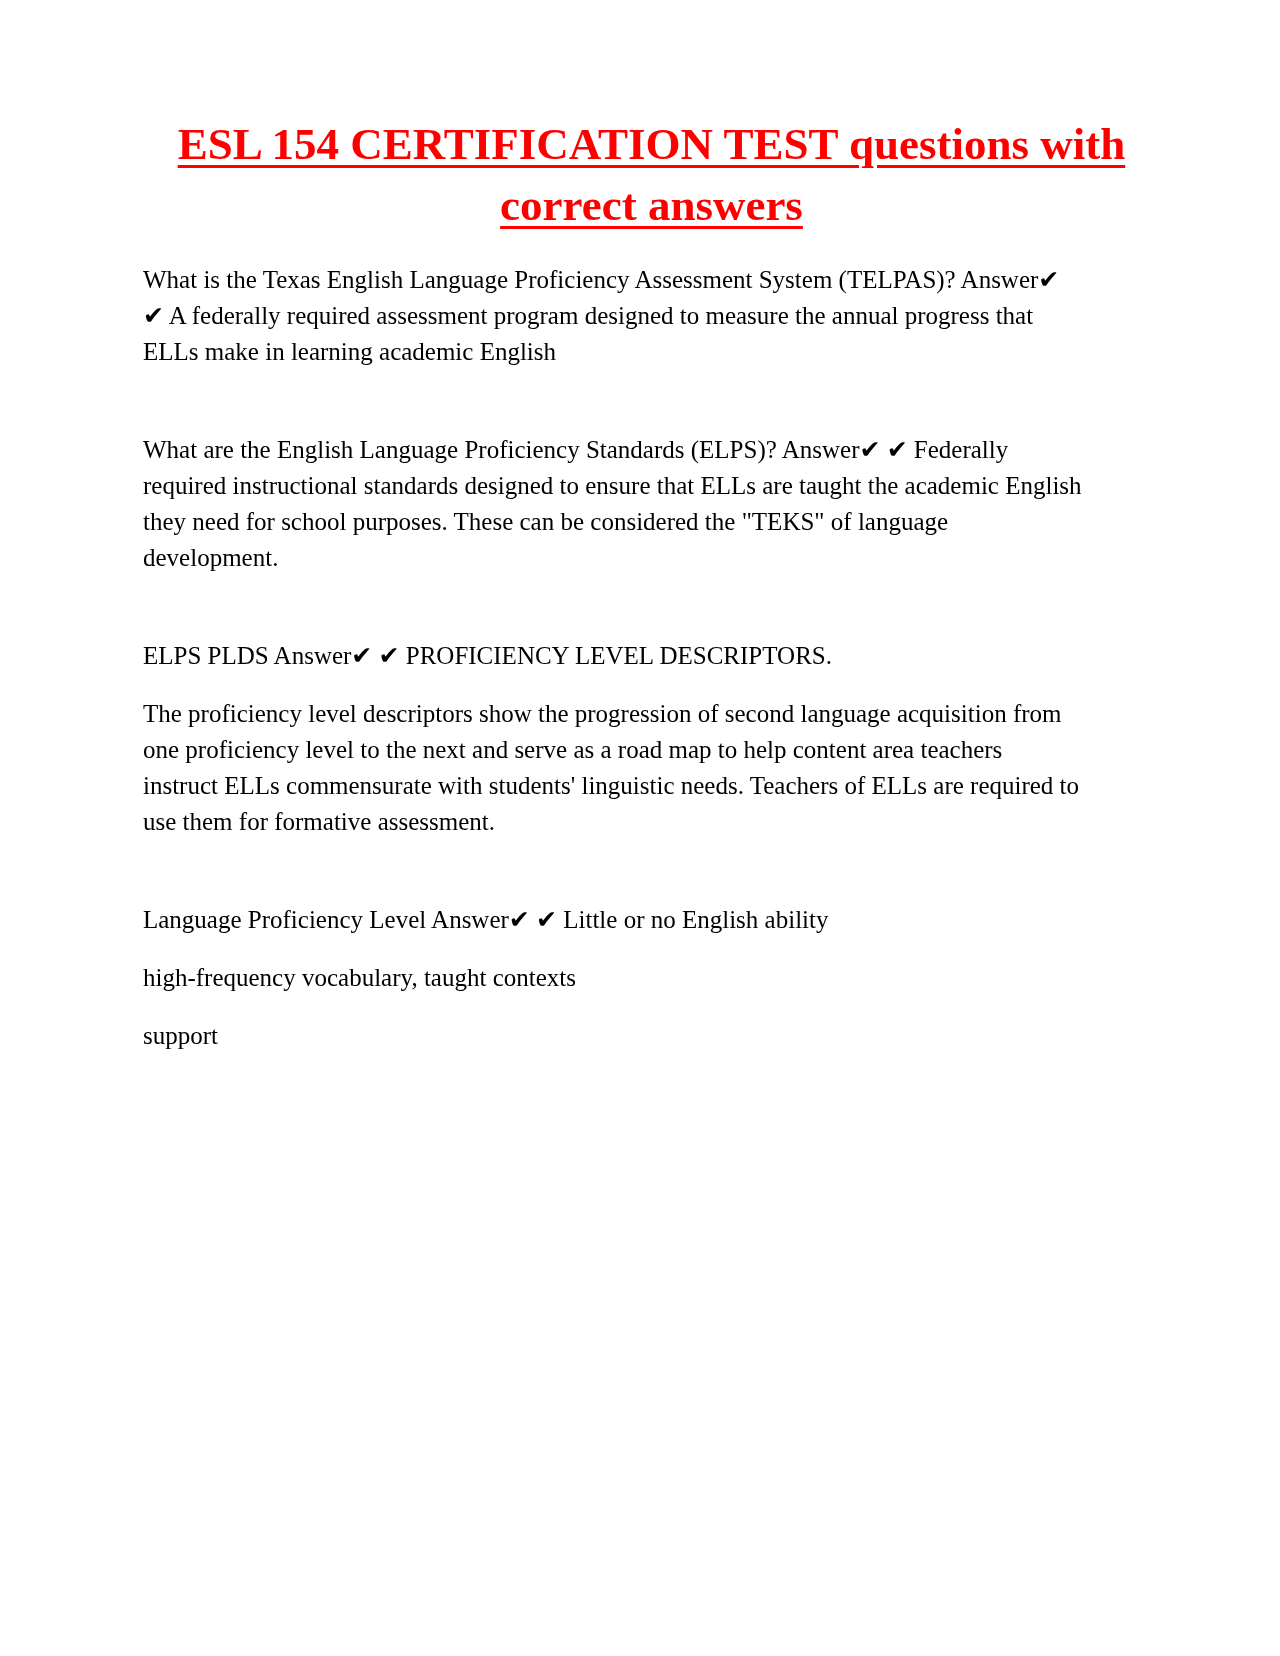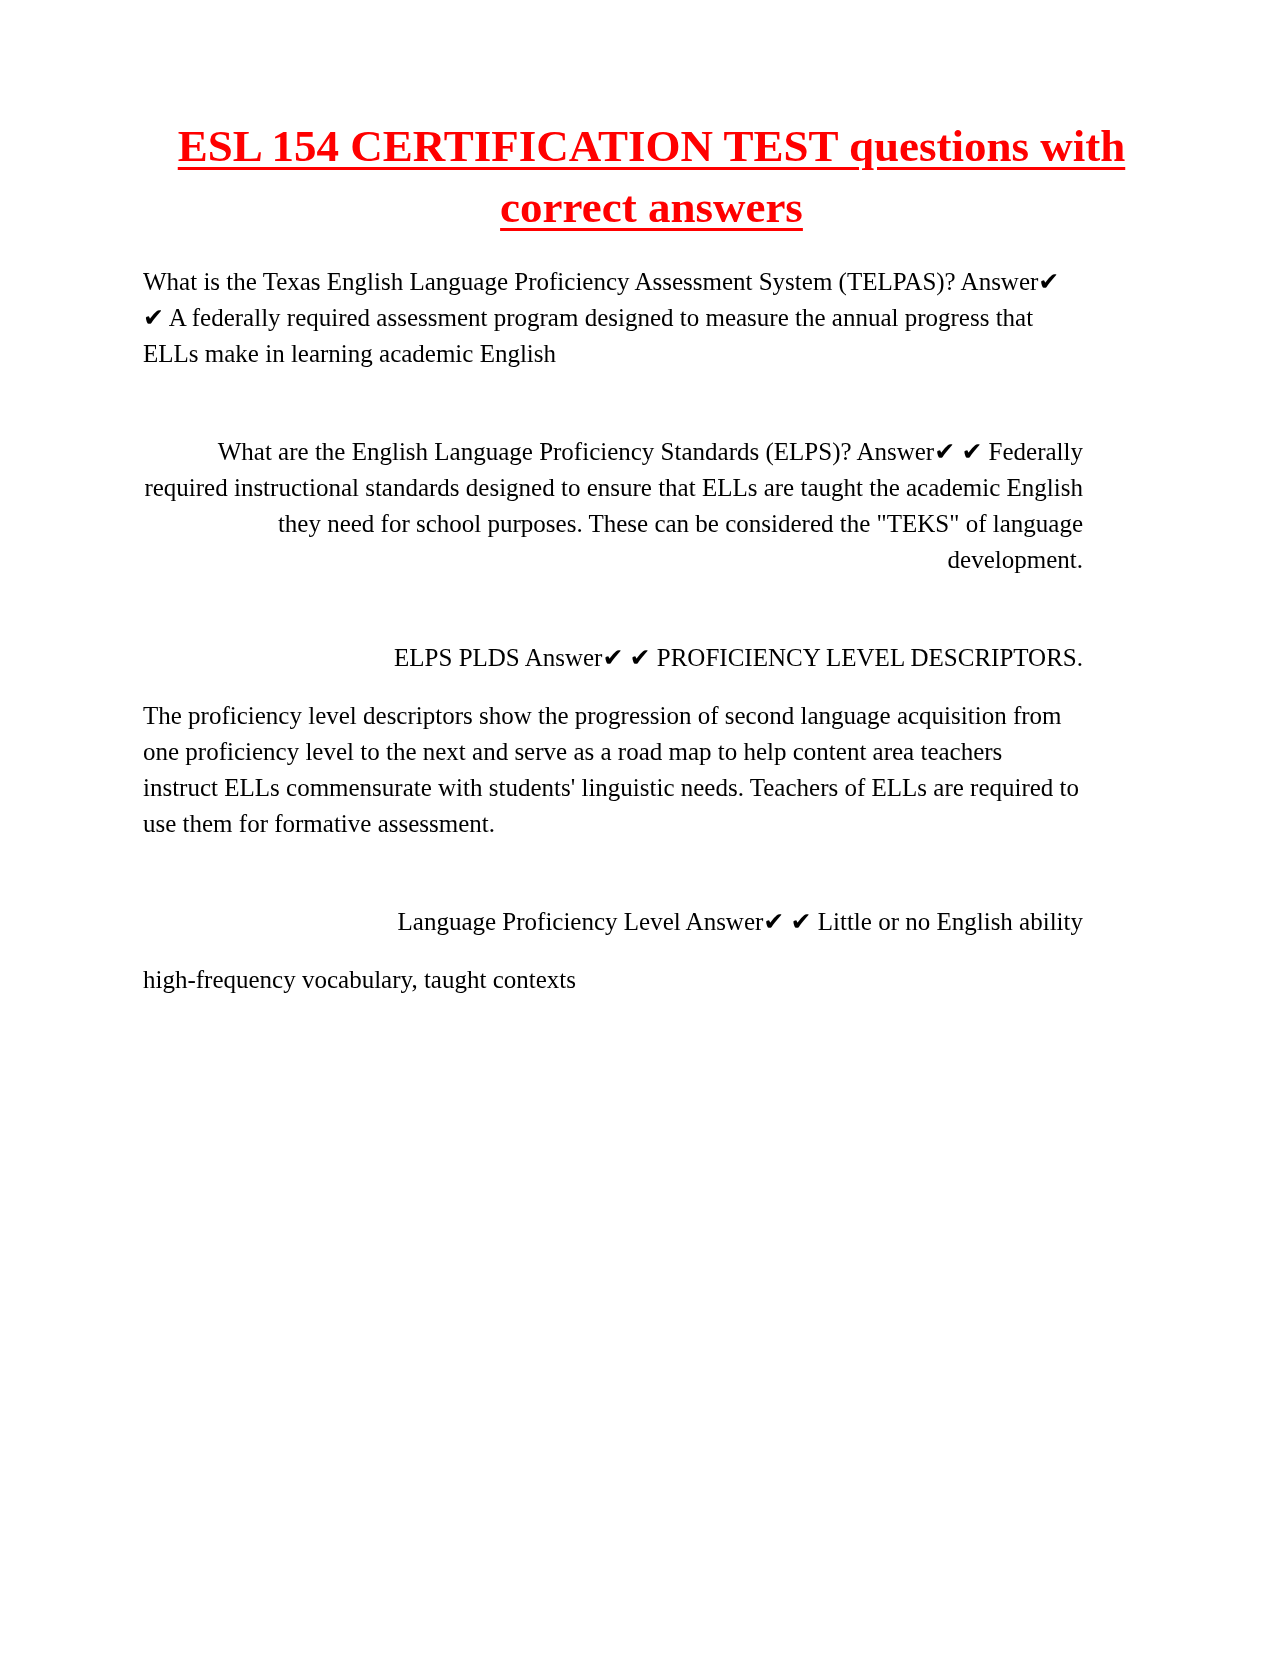--- a/index.html
+++ b/index.html
@@ -7,22 +7,21 @@
   .page {
     position: relative;
     width: 1280px;
     min-height: 1656px;
     margin: 0 auto;
     background: #ffffff;
     font-family: "Liberation Serif", serif;
     color: #000000;
   }
   .content {
-    padding: 84px 120px 60px 143px;
-    margin-top: 32px;
+    padding: 114px 120px 60px 143px;
   }
   h1.doc-title {
     margin: 0 auto 26px auto;
     max-width: 1000px;
     text-align: center;
     color: #ff0000;
     font-size: 45px;
     line-height: 1.35;
     font-weight: bold;
     text-decoration: underline;
@@ -30,21 +29,20 @@
     text-underline-offset: 6px;
   }
   p.para {
     margin: 0 0 22px 0;
     font-size: 25px;
     line-height: 36px;
     max-width: 940px;
   }
   p.para.gap {
     margin-top: 62px;
-    text-align: right;
   }
 </style>
 </head>
 <body>
 
 <div class="page">
   <div class="content">
 
     <h1 class="doc-title">ESL 154 CERTIFICATION TEST questions with correct answers</h1>
 
@@ -55,15 +53,16 @@
     <p class="para gap">ELPS PLDS Answer✔ ✔ PROFICIENCY LEVEL DESCRIPTORS.</p>
 
     <p class="para">The proficiency level descriptors show the progression of second language acquisition from one proficiency level to the next and serve as a road map to help content area teachers instruct ELLs commensurate with students' linguistic needs. Teachers of ELLs are required to use them for formative assessment.</p>
 
     <p class="para gap">Language Proficiency Level Answer✔ ✔ Little or no English ability</p>
 
 
     <p class="para">high-frequency vocabulary, taught contexts</p>
 
 
+    <p class="para">support</p>
 
   </div>
 </div>
 
 </body></html>

